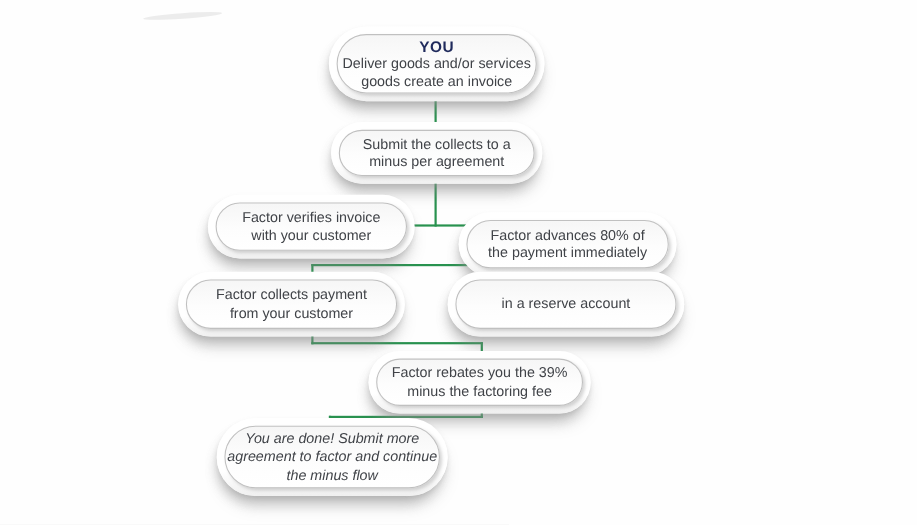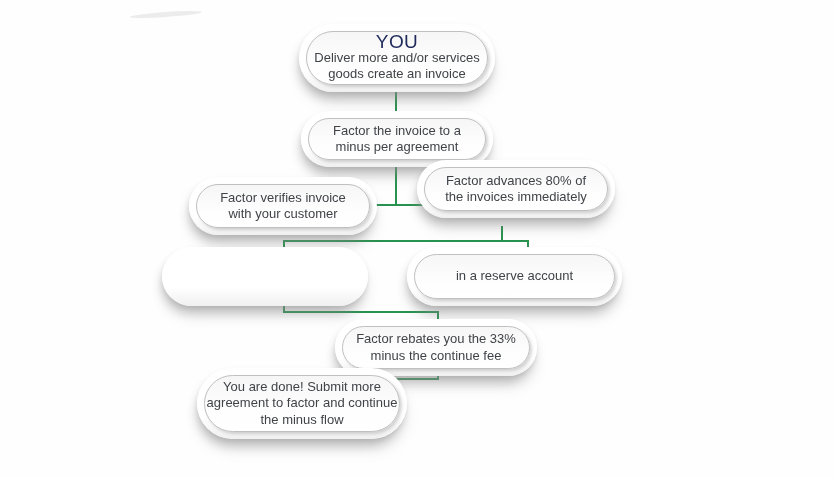--- a/index.html
+++ b/index.html
@@ -56,22 +56,22 @@
     border:1px solid var(--pill-border);
     background:linear-gradient(180deg,#f6f6f6 0%,#fdfdfd 55%,#ffffff 100%);
     box-shadow:2px 2px 3px rgba(150,150,150,0.40);
     display:flex;
     flex-direction:column;
     align-items:center;
     justify-content:center;
     text-align:center;
   }
   .node-title{
-    font-size:19px;
-    font-weight:normal;
+    font-size:14px;
+    font-weight:bold;
     letter-spacing:0.4px;
     line-height:16px;
     color:var(--title-text);
   }
   .node-title:empty{display:none;}
   .node-line{
     font-size:13px;
     line-height:16.5px;
     color:var(--body-text);
   }
@@ -95,69 +95,73 @@
   <div class="line" style="left:283px;top:311px;width:156px;height:2px;"></div>
   <div class="line" style="left:437px;top:311px;width:2px;height:14px;"></div>
   <div class="line" style="left:437px;top:368px;width:2px;height:12px;"></div>
   <div class="line" style="left:299px;top:378px;width:140px;height:2px;"></div>
   <div class="line" style="left:299px;top:378px;width:2px;height:17px;"></div>
 
   <div class="node" style="left:299px;top:24px;width:196px;height:68px;">
     <div class="outer"></div>
     <div class="inner">
       <div class="node-title">YOU</div>
-      <div class="node-line">Deliver more and/or services</div>
+      <div class="node-line">Deliver goods and/or services</div>
       <div class="node-line">goods create an invoice</div>
     </div>
   </div>
 
   <div class="node" style="left:301px;top:111px;width:192px;height:56px;">
     <div class="outer"></div>
     <div class="inner">
-      <div class="node-line">Factor the invoice to a</div>
+      <div class="node-line">Submit the collects to a</div>
       <div class="node-line">minus per agreement</div>
     </div>
   </div>
 
   <div class="node" style="left:189px;top:177px;width:188px;height:58px;">
     <div class="outer"></div>
     <div class="inner">
       <div class="node-line">Factor verifies invoice</div>
       <div class="node-line">with your customer</div>
     </div>
   </div>
 
-  <div class="node" style="left:417px;top:160px;width:198px;height:58px;">
+  <div class="node" style="left:417px;top:193px;width:198px;height:58px;">
     <div class="outer"></div>
     <div class="inner">
       <div class="node-line">Factor advances 80% of</div>
-      <div class="node-line">the invoices immediately</div>
+      <div class="node-line">the payment immediately</div>
     </div>
   </div>
 
   <div class="node" style="left:162px;top:247px;width:206px;height:59px;">
     <div class="outer"></div>
+    <div class="inner">
+      <div class="node-line">Factor collects payment</div>
+      <div class="node-line">from your customer</div>
+    </div>
   </div>
 
   <div class="node" style="left:407px;top:247px;width:215px;height:59px;">
     <div class="outer"></div>
     <div class="inner">
       <div class="node-line">in a reserve account</div>
     </div>
   </div>
 
   <div class="node" style="left:335px;top:319px;width:202px;height:57px;">
     <div class="outer"></div>
     <div class="inner">
-      <div class="node-line">Factor rebates you the 33%</div>
-      <div class="node-line">minus the continue fee</div>
+      <div class="node-line">Factor rebates you the 39%</div>
+      <div class="node-line">minus the factoring fee</div>
     </div>
   </div>
 
-  <div class="node" style="left:197px;top:368px;width:210px;height:71px;">
+  <div class="node" style="left:197px;top:380px;width:210px;height:71px;font-style:italic;">
     <div class="outer"></div>
     <div class="inner">
       <div class="node-line">You are done! Submit more</div>
       <div class="node-line">agreement to factor and continue</div>
       <div class="node-line">the minus flow</div>
     </div>
   </div>
 
 </div>
 

